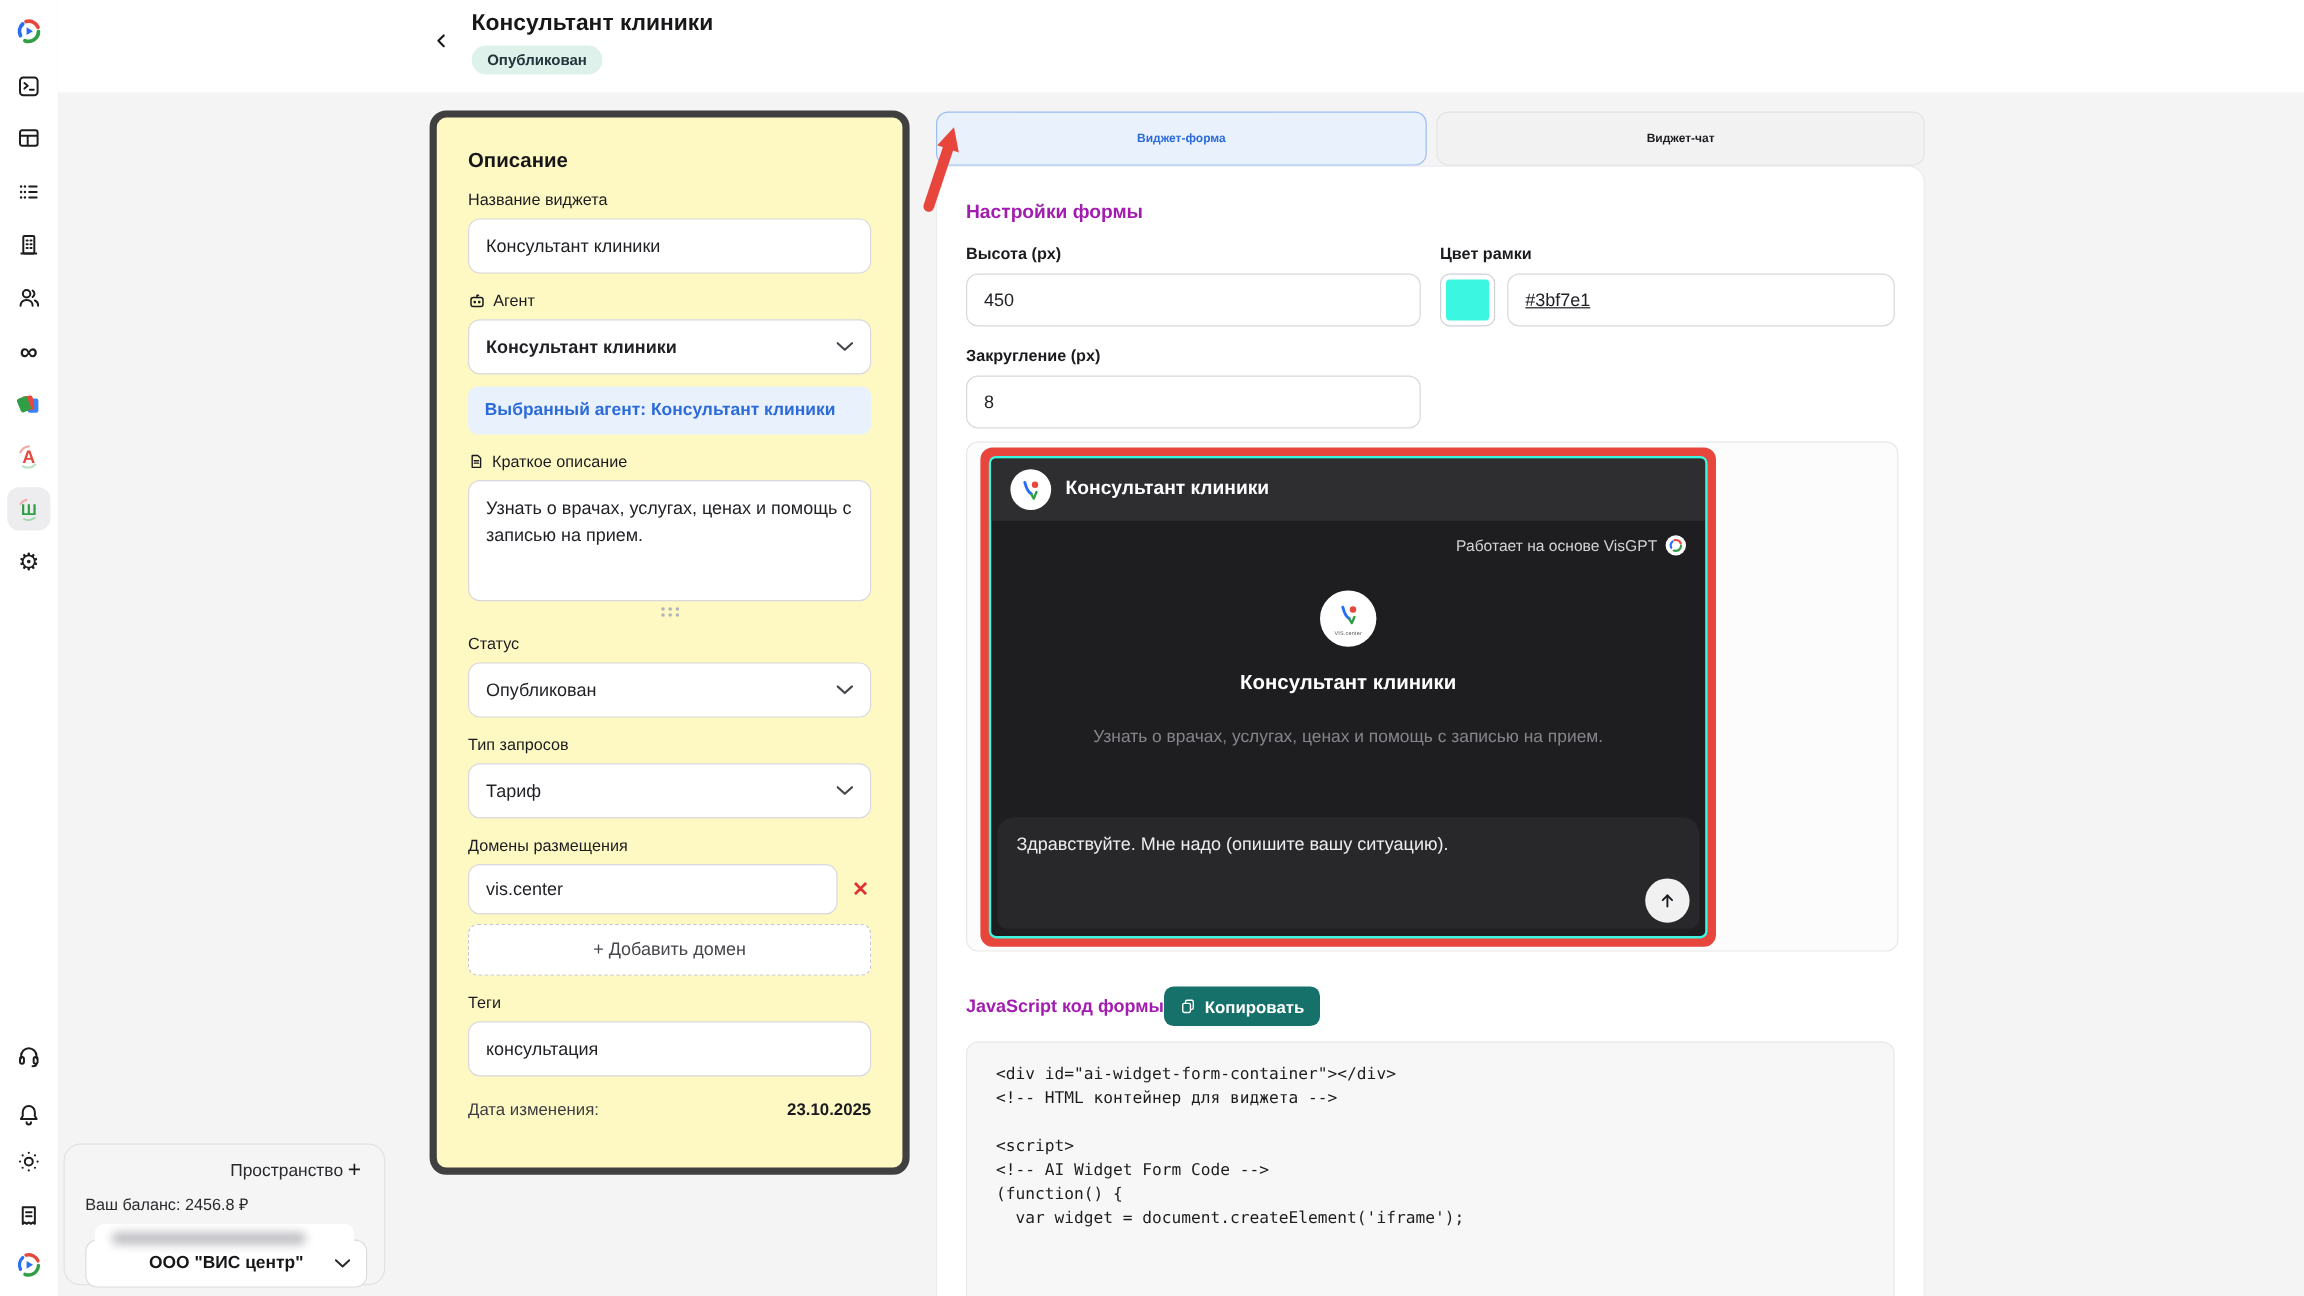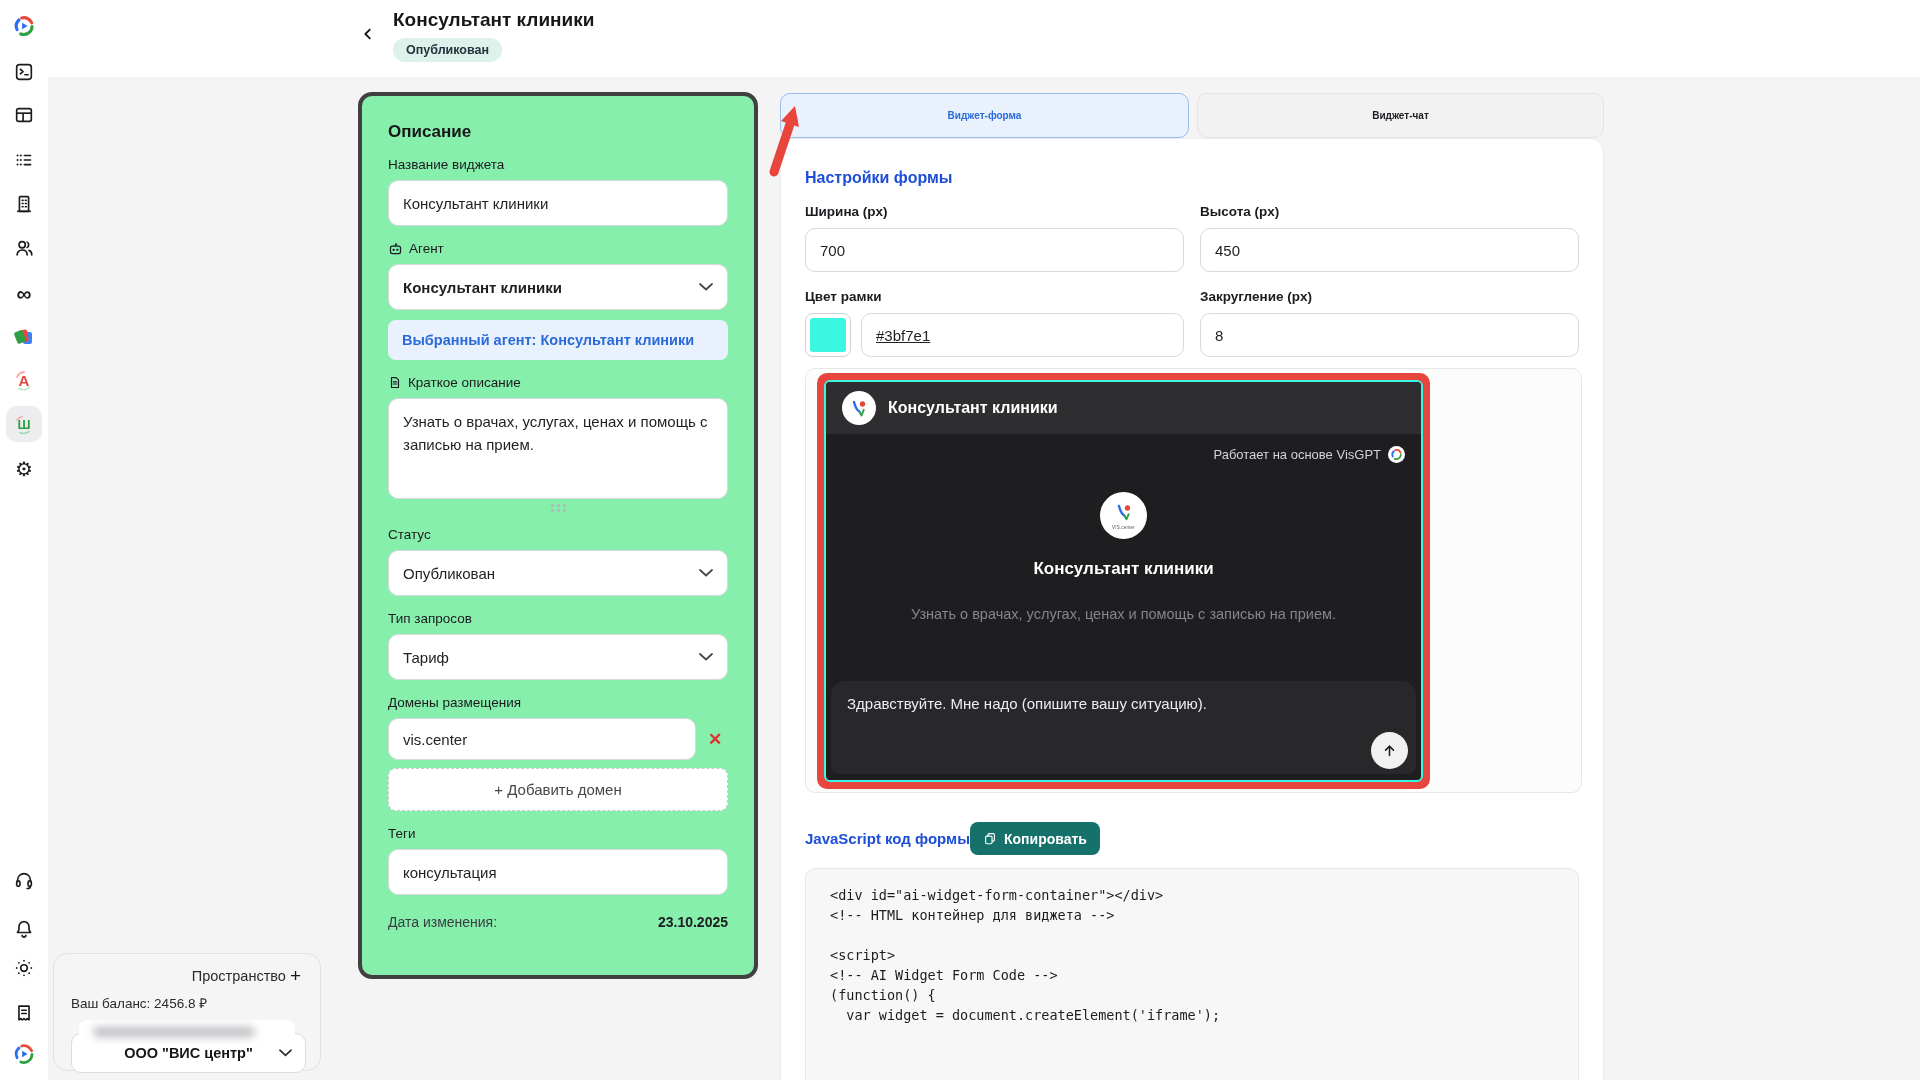--- a/index.html
+++ b/index.html
@@ -20,22 +20,22 @@
   .topbar { position:absolute; left:48px; top:0; right:0; height:77px; background:#fff; z-index:10; }
   .back-btn { position:absolute; left:308px; top:22px; width:24px; height:24px; display:flex; align-items:center; justify-content:center; cursor:pointer; }
   .page-title { position:absolute; left:345px; top:9px; font-size:19px; font-weight:700; color:#17171a; }
   .status-badge { position:absolute; left:345px; top:38px; background:#def1ea; color:#22343c; font-size:12.5px;
                   font-weight:600; padding:5px 13px; border-radius:999px; }
 
   
   .main { position:absolute; left:48px; top:77px; right:0; bottom:0; background:#f4f4f5; overflow:hidden; }
 
   
-  .desc-card { position:absolute; left:310px; top:15px; width:400px; height:887px; background:#86efac;
-               border:4px solid #404040; border-radius:14px; padding:26px; }
+  .desc-card { position:absolute; left:310px; top:15px; width:400px; height:887px; background:#fef9c3;
+               border:6px solid #404040; border-radius:14px; padding:26px; }
   .card-h { font-size:17px; font-weight:700; color:#17171a; }
   .f-label { font-size:13.5px; font-weight:400; color:#1b1b1f; margin:15px 0 8px; display:flex; align-items:center; gap:6px; }
   .f-label svg { flex:0 0 auto; }
   .tbox { width:100%; height:46px; border:1px solid #d8d8de; border-radius:10px; background:#fff;
           font-family:"Liberation Sans",sans-serif; font-size:15px; color:#1f1f24; padding:0 14px; outline:none; }
   .selbox { width:100%; height:46px; border:1px solid #d8d8de; border-radius:10px; background:#fff;
             display:flex; align-items:center; justify-content:space-between; padding:0 14px; font-size:15px; color:#1f1f24; cursor:pointer; }
   .selbox .v { font-weight:700; }
   .selbox .vn { font-weight:400; }
   .info-note { margin-top:10px; background:#e9f1fd; border-radius:8px; padding:12px 14px; font-size:14.5px;
@@ -56,21 +56,21 @@
   
   .tab { position:absolute; top:16px; height:45px; border-radius:10px; display:flex; align-items:center;
          justify-content:center; font-size:10px; font-weight:600; cursor:pointer; z-index:5; }
   .tab-form { left:732px; width:409px; background:#e9f1fd; border:1px solid #9cbdf0; color:#2b6bd9; }
   .tab-chat { left:1149px; width:407px; background:#f2f2f3; border:1px solid #e4e4e8; color:#1d1d21; }
   .anno-arrow { position:absolute; left:700px; top:15px; z-index:30; pointer-events:none; }
 
   
   .settings-card { position:absolute; left:732px; top:61px; width:824px; height:1100px; background:#fff;
                    border:1px solid #ececef; border-radius:14px; padding:30px 24px 24px; }
-  .sec-h { font-size:16px; font-weight:700; color:#1d4ed8; }
+  .sec-h { font-size:16px; font-weight:700; color:#a21caf; }
   .grid2 { display:grid; grid-template-columns:1fr 1fr; column-gap:16px; }
   .g-label { font-size:13.5px; font-weight:700; color:#1b1b1f; margin:17px 0 9px; }
   .num-in { height:44px; }
   .color-row { display:flex; gap:10px; }
   .swatch { width:46px; height:44px; border:1px solid #cfcfd6; border-radius:8px; background:#fff; padding:4px; cursor:pointer; }
   .swatch i { display:block; width:100%; height:100%; background:#3bf7e1; border-radius:3px; }
   .color-row .tbox { flex:1;text-decoration:underline; }
 
   
   .preview-box { margin-top:11px; width:777px; height:425px; background:#fcfcfd; border:1px solid #e7e7ea;
@@ -332,24 +332,20 @@
   <div class="tab tab-chat">Виджет-чат</div>
   <svg class="anno-arrow" width="80" height="95" viewBox="0 0 80 95">
     <line x1="26" y1="80" x2="42" y2="32" stroke="#e8463c" stroke-width="9" stroke-linecap="round"></line>
     <polygon points="47,14 51,35 33,29" fill="#e8463c"></polygon>
   </svg>
 
   <div class="settings-card">
     <div class="sec-h">Настройки формы</div>
 
     <div class="grid2">
-      <div>
-        <div class="g-label">Ширина (px)</div>
-        <input class="tbox num-in" readonly="" value="700" style="">
-      </div>
       <div>
         <div class="g-label">Высота (px)</div>
         <input class="tbox num-in" readonly="" value="450" style="">
       </div>
       <div>
         <div class="g-label">Цвет рамки</div>
         <div class="color-row">
           <div class="swatch">
               <i></i>
             </div>

